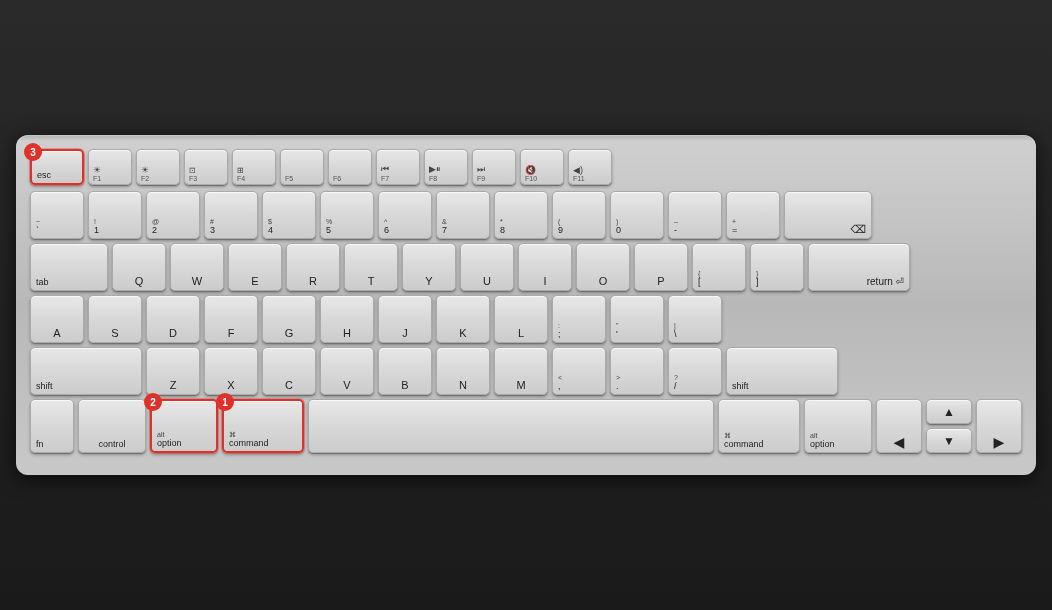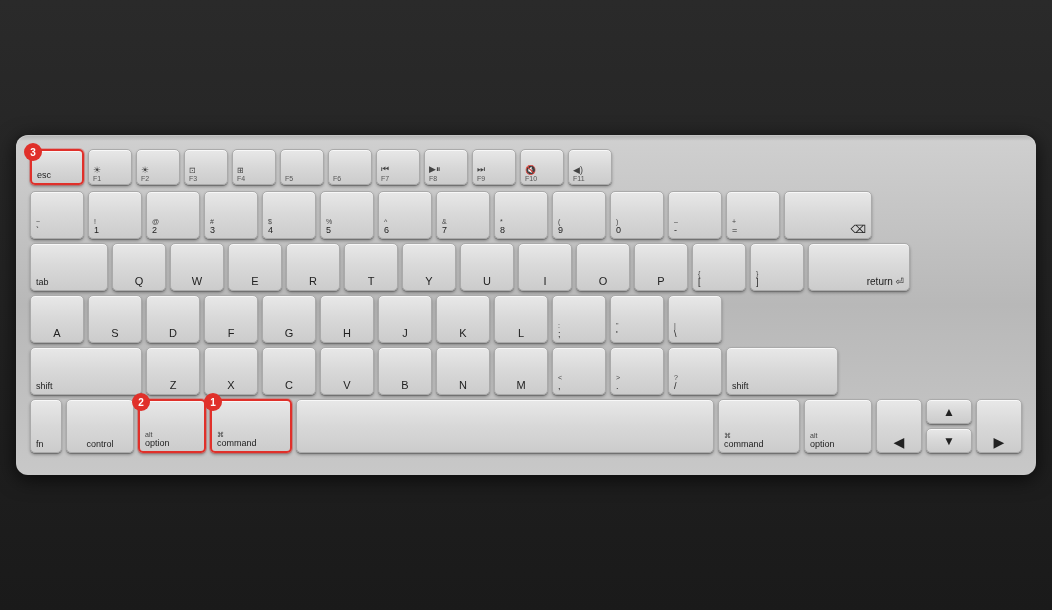--- a/index.html
+++ b/index.html
@@ -87,21 +87,21 @@
     }
 
     
     .key-unit { width: 54px; height: 48px; }
     .key-fn { width: 44px; height: 36px; padding: 2px 4px; }
     .key-esc { width: 54px; height: 36px; }
     .key-tab { width: 78px; height: 48px; }
     .key-caps { width: 88px; height: 48px; }
     .key-shift-l { width: 112px; height: 48px; }
     .key-shift-r { width: 112px; height: 48px; }
-    .key-fn-bottom { width: 32px; height: 54px; }
+    .key-fn-bottom { width: 44px; height: 54px; }
     .key-ctrl { width: 68px; height: 54px; align-items: center; }
     .key-alt { width: 68px; height: 54px; }
     .key-cmd { width: 82px; height: 54px; }
     .key-space { flex: 1; height: 54px; }
     .key-cmd-r { width: 82px; height: 54px; }
     .key-alt-r { width: 68px; height: 54px; }
     .key-arr { width: 46px; height: 54px; }
 
     .key-backspace { width: 88px; height: 48px; align-items: flex-end; }
     .key-return { width: 102px; height: 48px; align-items: flex-end; }

